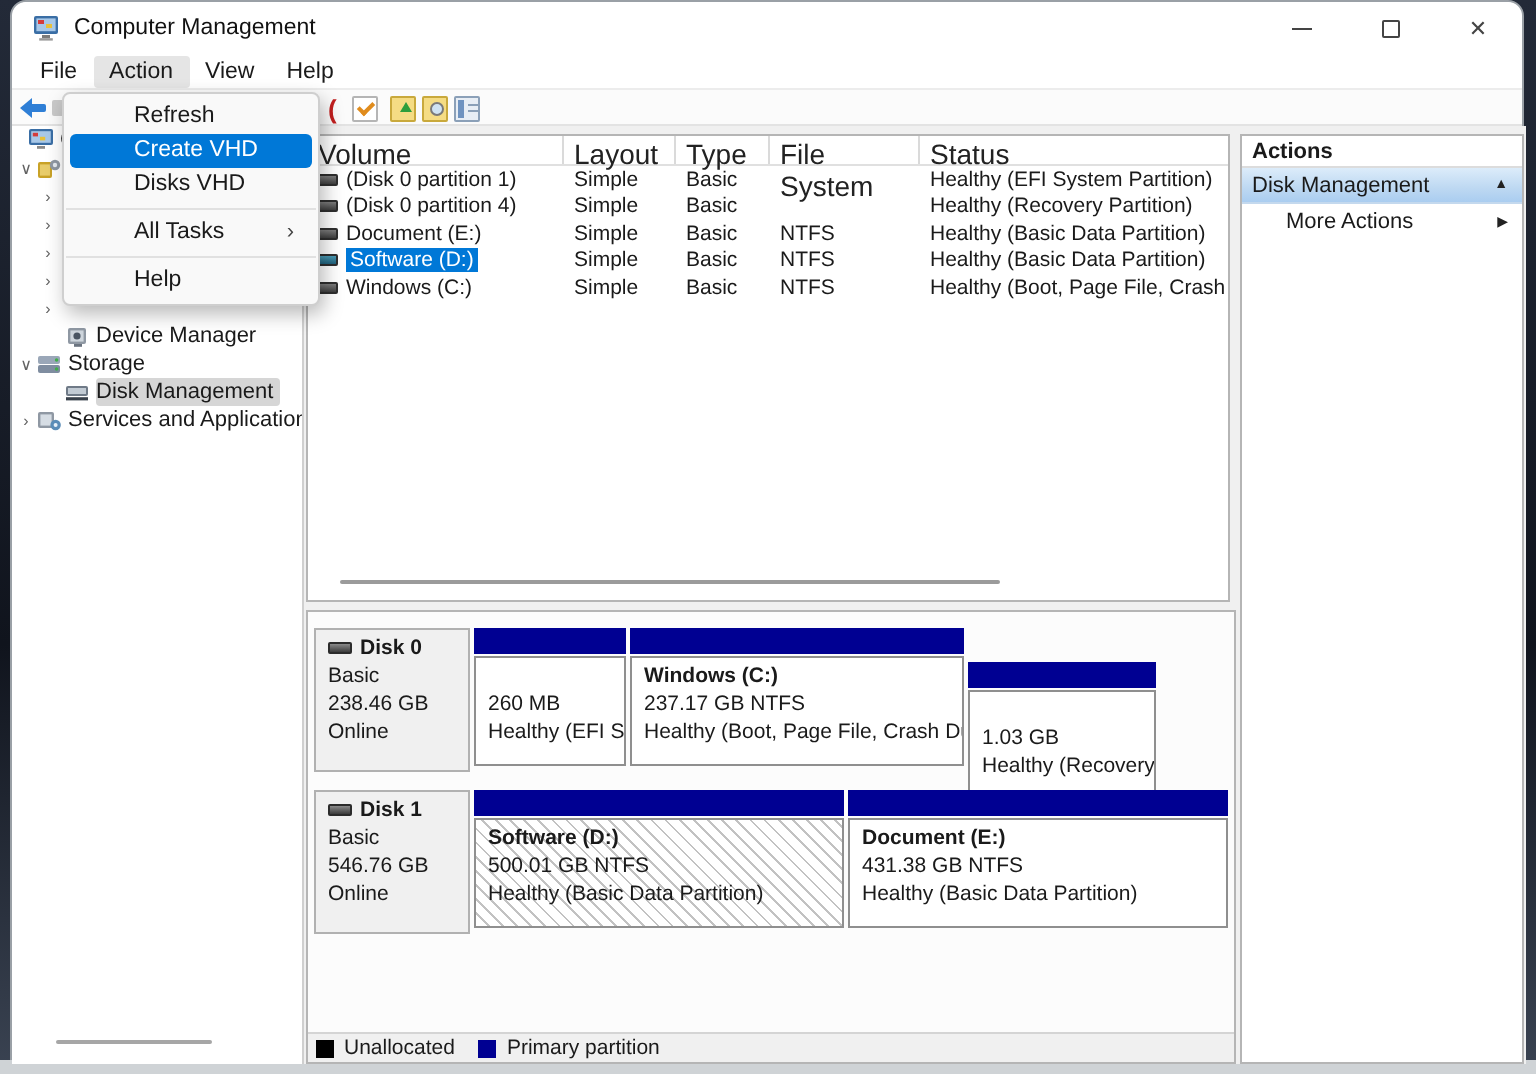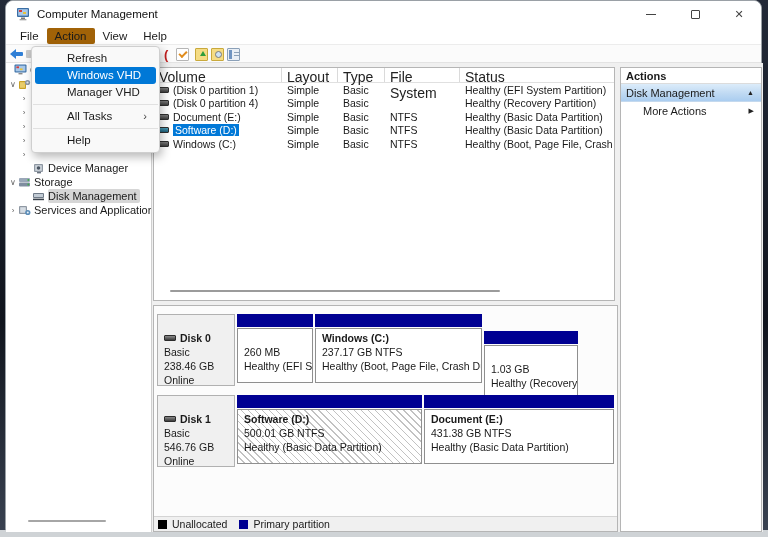--- a/index.html
+++ b/index.html
@@ -22,21 +22,21 @@
   .wc-btn { width:44px; height:26px; display:flex; align-items:center; justify-content:center; color:#444; }
   .wc-btn:last-child { border-radius:0 8px 0 0; }
   .min-glyph { display:block; width:10px; height:0; border-top:1px solid #444; }
   .max-glyph { display:block; width:9px; height:9px; border:1px solid #444; border-radius:1px; }
   .close-glyph { font-size:11px; color:#444; }
 
   
   .menubar { position:absolute; left:0; top:26px; width:100%; height:17px; display:flex; align-items:center;
     padding-left:6px; background:#fff; }
   .mb-item { padding:1px 8px; height:16px; display:flex; align-items:center; border-radius:2px; font-size:11.5px; }
-  .mb-item.active { background:#a16207; }
+  .mb-item.active { background:#e5e5e5; }
 
   
   .toolbar { position:absolute; left:0; top:43px; width:100%; height:19px; background:#fbfbfb;
     border-top:1px solid #ececec; border-bottom:1px solid #e3e3e3; }
   .tb-back { position:absolute; left:4px; top:3px; width:14px; height:12px; }
   .tb-back .tri { position:absolute; left:0; top:1px; width:0; height:0;
     border-top:5px solid transparent; border-bottom:5px solid transparent; border-right:6px solid #2f7fd6; }
   .tb-back .bar { position:absolute; left:5px; top:4px; width:8px; height:4px; background:#2f7fd6; border-radius:1px; }
   .tb-fwd { position:absolute; left:20px; top:5px; width:9px; height:8px; background:#c9c9c9; border-radius:1px; }
   .tb-red { position:absolute; left:158px; top:2px; color:#c21f1f; font-weight:bold; font-size:13px; }
@@ -83,21 +83,21 @@
     background:linear-gradient(180deg,#7d7d7d,#3f3f3f); border:1px solid #2e2e2e; flex:0 0 auto; }
   .vicon.selic { background:linear-gradient(180deg,#4a9bb5,#1f5f7a); }
   .vname.selected { background:#0078d7; color:#fff; padding:0 2px; }
   .vol-hscroll { position:absolute; left:16px; bottom:8px; width:330px; height:2px; background:#9b9b9b; border-radius:1px; }
 
   
   .gfx-pane { position:absolute; left:147px; top:242px; width:465px; height:227px; background:#fcfcfc;
     border:1px solid #b5b5b5; overflow:hidden; }
   .disk-row { position:absolute; left:0; width:100%; }
   .dlabel { position:absolute; left:3px; width:78px; height:72px; background:#f0f0f0;
-    border:1px solid #b1b1b1; padding:16px 0 0 6px; font-size:10.5px; line-height:14px; }
+    border:1px solid #b1b1b1; padding:2px 0 0 6px; font-size:10.5px; line-height:14px; }
   .dname-row { display:flex; align-items:center; font-weight:bold; font-size:10.5px; }
   .dicon { display:inline-block; width:12px; height:6px; margin-right:4px; border-radius:1px;
     background:linear-gradient(180deg,#8a8a8a,#3c3c3c); border:1px solid #2b2b2b; }
   .part { position:absolute; top:0; }
   .pbar { height:13px; background:#000092; }
   .pbody { margin-top:1px; height:55px; background:#fff; border:1px solid #8f8f8f;
     padding:2px 0 0 6px; overflow:hidden; white-space:nowrap; }
   .pbody.hatch { background:repeating-linear-gradient(45deg,#ffffff 0 4px,#c2c2c2 4px 5px); }
   .ptitle { font-weight:bold; font-size:10.5px; height:14px; line-height:14px; }
   .pline { font-size:10.5px; height:14px; line-height:14px; }
@@ -428,22 +428,22 @@
         </div>
         <div class="amore">
           <span>More Actions</span>
           <span class="tri-right">▶</span>
         </div>
       </div>
     </div>
 
     <div class="menu">
       <div class="mi">Refresh</div>
-      <div class="mi hi">Windows VHD</div>
-      <div class="mi">Manager VHD</div>
+      <div class="mi hi">Create VHD</div>
+      <div class="mi">Disks VHD</div>
       <div class="msep"></div>
       <div class="mi">
         <span>All Tasks</span>
         <span class="sub-arrow">›</span>
       </div>
       <div class="msep"></div>
       <div class="mi">Help</div>
     </div>
 
   </div>

